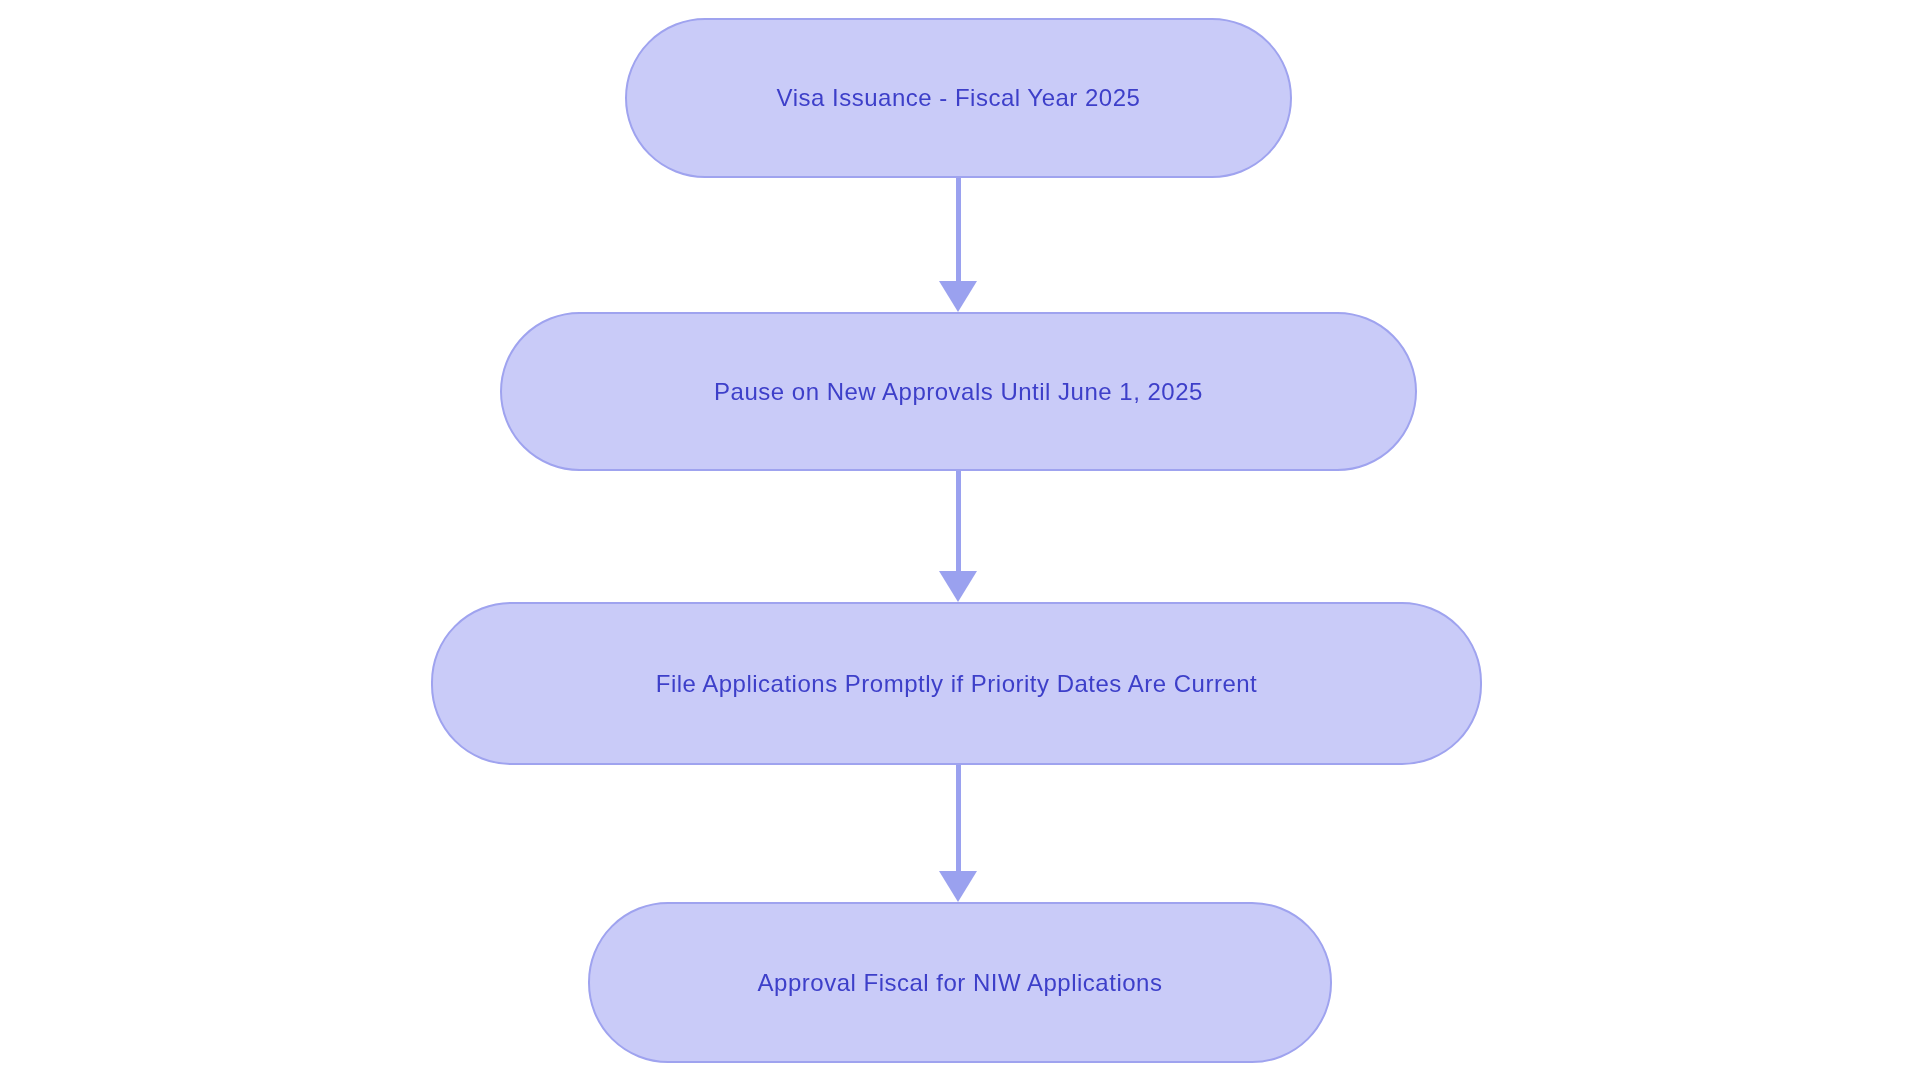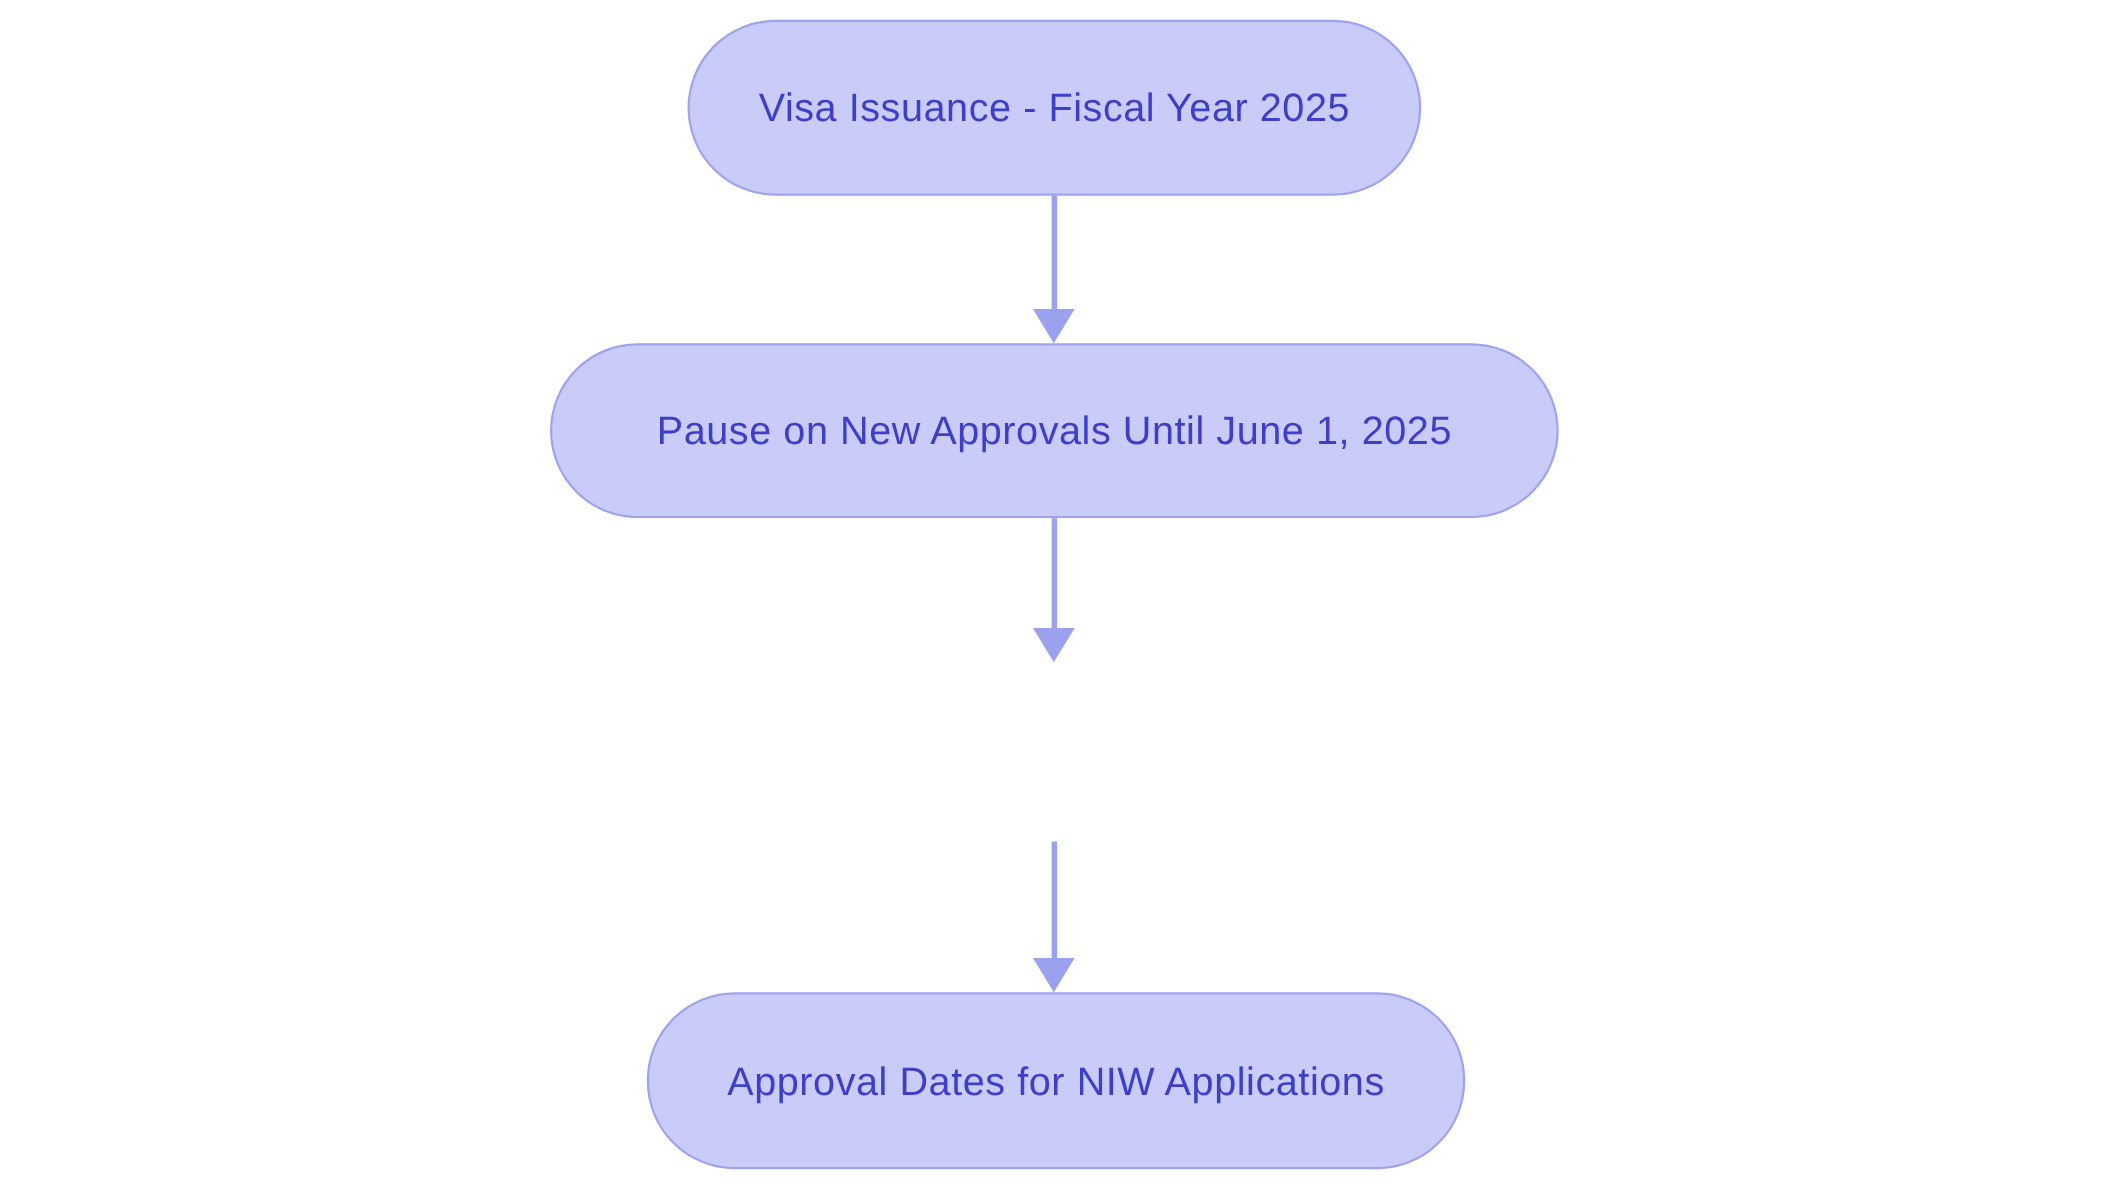--- a/index.html
+++ b/index.html
@@ -19,21 +19,21 @@
     position: absolute;
     box-sizing: border-box;
     background: #c9cbf8;
     border: 2px solid #9fa3ef;
     border-radius: 80px;
     display: flex;
     align-items: center;
     justify-content: center;
     text-align: center;
     color: #3d3fc9;
-    font-size: 36px;
+    font-size: 24px;
     font-weight: 400;
     letter-spacing: 0.5px;
     padding: 0 30px;
   }
   .node-0 { left: 625px; top: 18px;  width: 667px;  height: 160px; }
   .node-1 { left: 500px; top: 312px; width: 917px;  height: 159px; }
   .node-2 { left: 431px; top: 602px; width: 1051px; height: 163px; }
   .node-3 { left: 588px; top: 902px; width: 744px;  height: 161px; }
 
   .arrow {
@@ -77,23 +77,26 @@
 
   <div class="node node-1">
     <span>Pause on New Approvals Until June 1, 2025</span>
   </div>
 
   <div class="arrow arrow-1">
     <div class="arrow-shaft"></div>
     <div class="arrow-head"></div>
   </div>
 
+  <div class="node node-2">
+    <span>File Applications Promptly if Priority Dates Are Current</span>
+  </div>
 
   <div class="arrow arrow-2">
     <div class="arrow-shaft"></div>
     <div class="arrow-head"></div>
   </div>
 
   <div class="node node-3">
-    <span>Approval Dates for NIW Applications</span>
+    <span>Approval Fiscal for NIW Applications</span>
   </div>
 
 </div>
 
 </body></html>

